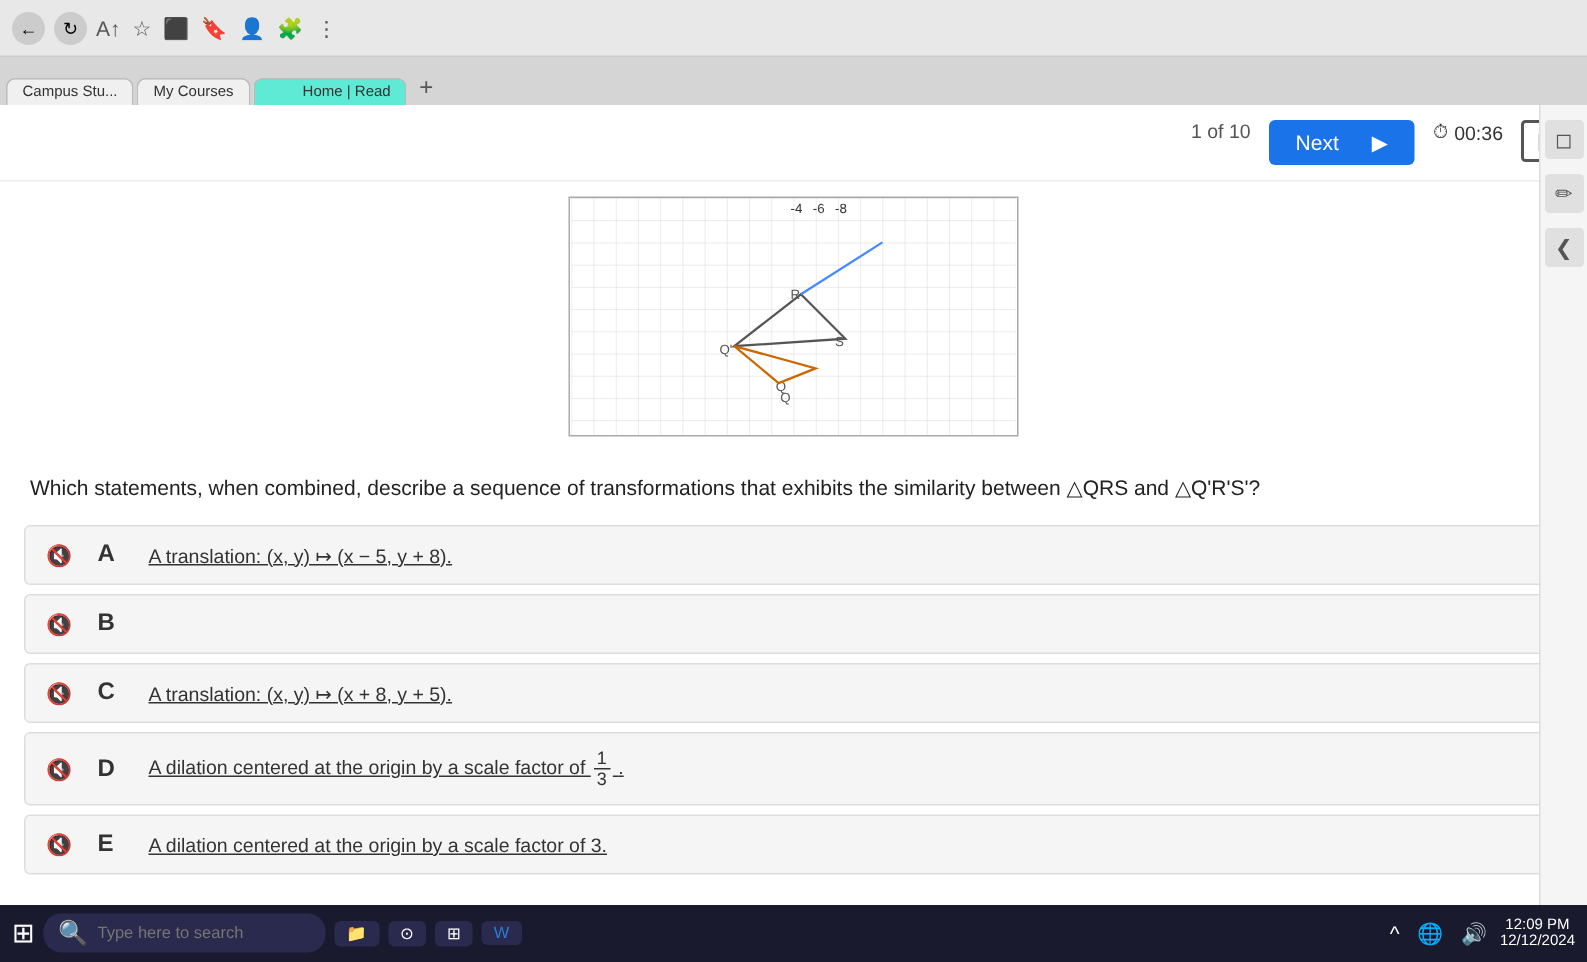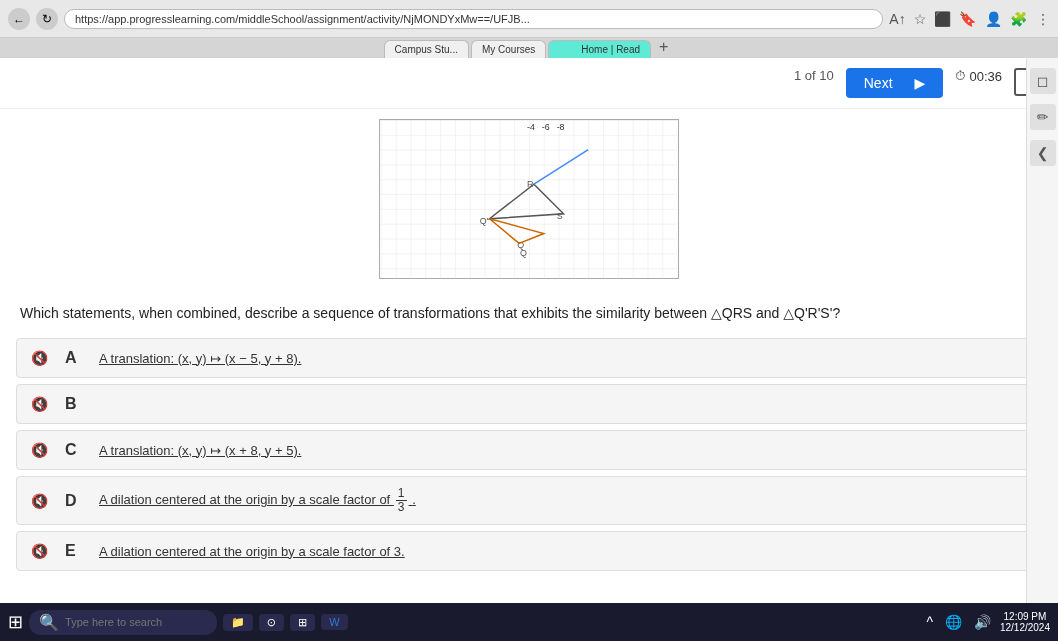--- a/index.html
+++ b/index.html
@@ -42,26 +42,25 @@
     .browser-icons {
       display: flex; gap: 8px; align-items: center;
     }
     .browser-icon {
       font-size: 14px; color: #555; cursor: pointer;
     }
 
     
     .tab-bar {
       background: #d5d5d5;
-      height: 20px;
+      height: 32px;
       display: flex;
       align-items: flex-end;
       padding: 0 4px;
       gap: 2px;
-      justify-content: center;
     }
     .tab {
       background: #f0f0f0;
       border-radius: 6px 6px 0 0;
       padding: 3px 10px;
       font-size: 10px;
       color: #333;
       cursor: pointer;
       white-space: nowrap;
       border: 1px solid #bbb;
@@ -302,21 +301,20 @@
       font-size: 11px;
       color: white;
     }
   </style>
 </head>
 <body>
 
 <div class="browser-bar">
   <button class="nav-btn">←</button>
   <button class="nav-btn">↻</button>
-  <div class="url-bar">https://app.progresslearning.com/middleSchool/assignment/activity/NjMONDYxMw==/UFJB...</div>
   <div class="browser-icons">
     <span class="browser-icon">A↑</span>
     <span class="browser-icon">☆</span>
     <span class="browser-icon">⬛</span>
     <span class="browser-icon">🔖</span>
     <span class="browser-icon">👤</span>
     <span class="browser-icon">🧩</span>
     <span class="browser-icon">⋮</span>
   </div>
 </div>

